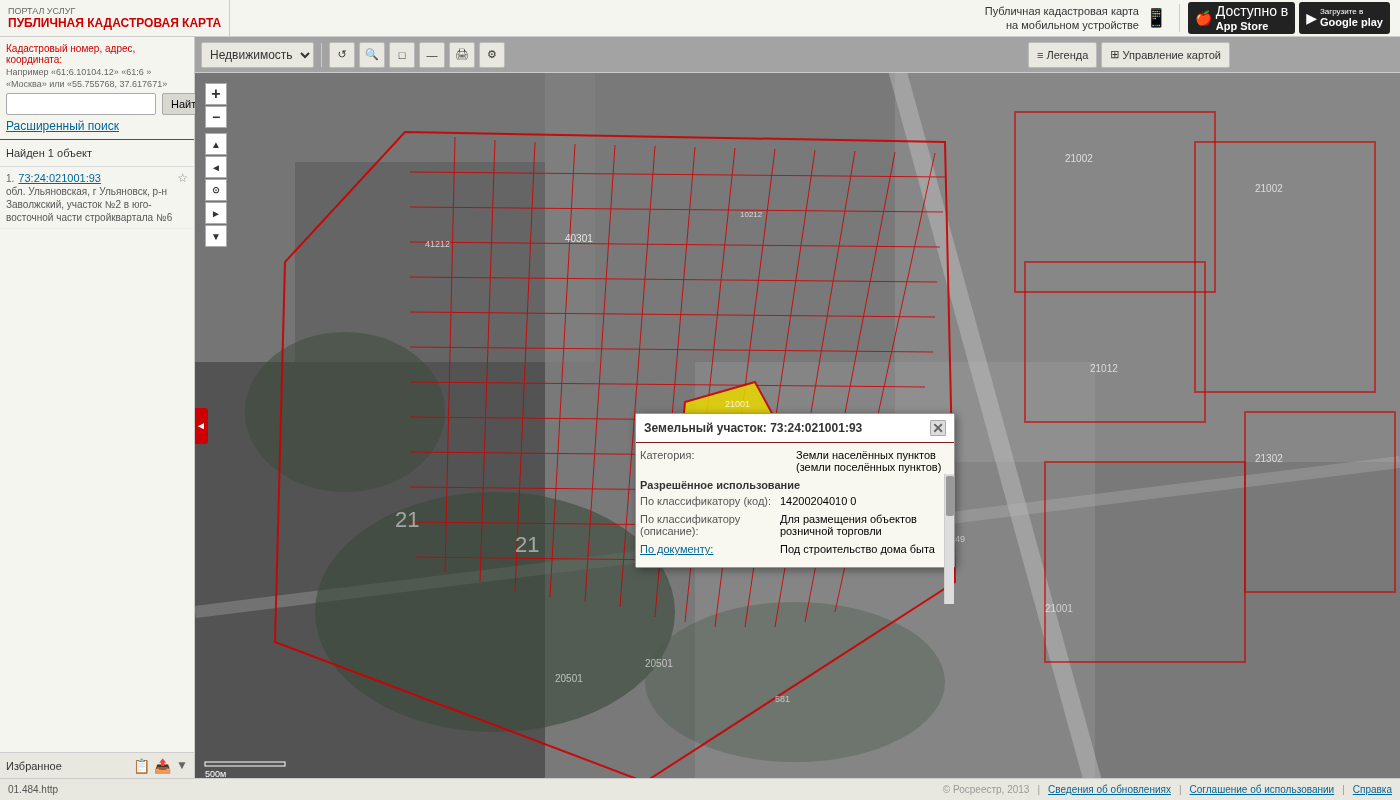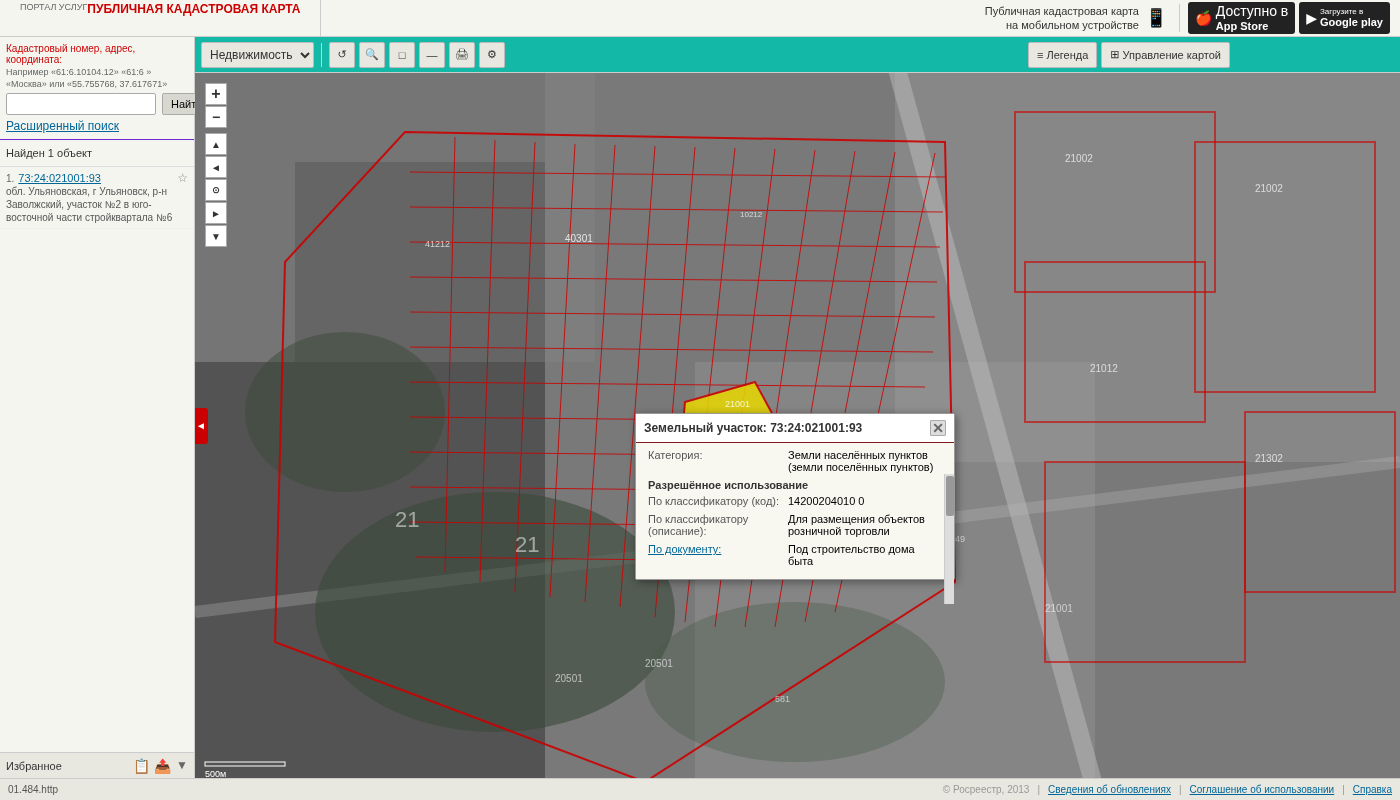--- a/index.html
+++ b/index.html
@@ -5,21 +5,21 @@
     * { margin: 0; padding: 0; box-sizing: border-box; }
     body { width: 1400px; height: 800px; overflow: hidden; font-family: Arial, sans-serif; font-size: 12px; background: #555; }
 
     
     #header {
       position: absolute; top: 0; left: 0; width: 1400px; height: 37px;
       background: #f5f5f0; border-bottom: 1px solid #ccc;
       display: flex; align-items: center;
     }
     #portal-logo {
-      display: flex; flex-direction: row; padding: 2px 20px; min-width: 195px;
+      display: flex; flex-direction: column; padding: 2px 8px; min-width: 195px;
       border-right: 1px solid #ccc; height: 37px; justify-content: center;
     }
     #portal-logo .portal-text {
       font-size: 9px; color: #666; text-transform: uppercase;
     }
     #portal-logo .portal-title {
       font-size: 12px; color: #c00; font-weight: bold; text-transform: uppercase; line-height: 1.2;
     }
     #header-center {
       flex: 1; display: flex; align-items: center; justify-content: flex-end;
@@ -33,21 +33,21 @@
     .app-badge {
       display: flex; align-items: center; gap: 3px;
       background: #222; color: #fff; font-size: 10px; padding: 2px 7px; border-radius: 3px;
       cursor: pointer;
     }
     .app-badge .badge-icon { font-size: 14px; }
 
     
     #toolbar {
       position: absolute; top: 37px; left: 195px; right: 0; height: 36px;
-      background: #14b8a6; border-bottom: 1px solid #ccc;
+      background: #a3a3a3; border-bottom: 1px solid #ccc;
       display: flex; align-items: center; padding: 0 6px; gap: 4px;
     }
     .toolbar-separator { width: 1px; height: 24px; background: #ccc; margin: 0 3px; }
     .tb-btn {
       height: 26px; min-width: 26px; background: #e8e8e0; border: 1px solid #bbb;
       border-radius: 2px; cursor: pointer; display: flex; align-items: center; justify-content: center;
       font-size: 11px; color: #333; padding: 0 4px;
     }
     #search-type-select {
       height: 26px; background: #e8e8e0; border: 1px solid #bbb; border-radius: 2px;
@@ -154,21 +154,21 @@
       display: flex; background: #e0ddd0; border-bottom: 1px solid #ccc;
     }
     .popup-tab {
       padding: 5px 10px; font-size: 11px; cursor: pointer; color: #555;
       border-right: 1px solid #ccc; border-bottom: 2px solid transparent;
     }
     .popup-tab.active {
       background: #f0f0e8; border-bottom: 2px solid #c00; color: #000;
     }
     #popup-content {
-      padding: 6px 12px; font-size: 11px; max-height: 160px; overflow-y: auto;
+      padding: 6px 4px; font-size: 11px; max-height: 160px; overflow-y: auto;
       background: #f8f8f0;
     }
     .popup-row { display: flex; margin-bottom: 6px; }
     .popup-label { width: 140px; color: #555; flex-shrink: 0; font-size: 11px; }
     .popup-value { color: #000; font-size: 11px; }
     .popup-field-header { font-weight: bold; color: #333; margin-bottom: 4px; font-size: 11px; }
     #popup-scrollbar {
       position: absolute; right: 0; top: 60px; width: 10px; height: 130px;
       background: #ddd; border-left: 1px solid #ccc;
     }
@@ -394,21 +394,21 @@
 
   <div id="popup">
     <div id="popup-title-bar">
       <span>Земельный участок: 73:24:021001:93</span>
       <div id="popup-close">✕</div>
     </div>
     <div id="popup-content">
 
       <div class="popup-row">
         <span class="popup-label">Категория:</span>
-        <span class="popup-value" style="font-size:11px;color:#000;">Земли населённых пунктов (земли поселённых пунктов)</span>
+        <span class="popup-value" style="font-size:11px;color:#000;margin-left:16px;">Земли населённых пунктов (земли поселённых пунктов)</span>
       </div>
 
       <div class="popup-field-header">Разрешённое использование</div>
 
       <div class="popup-row">
         <span class="popup-label">По классификатору (код):</span>
         <span class="popup-value">14200204010 0</span>
       </div>
 
       <div class="popup-row">

